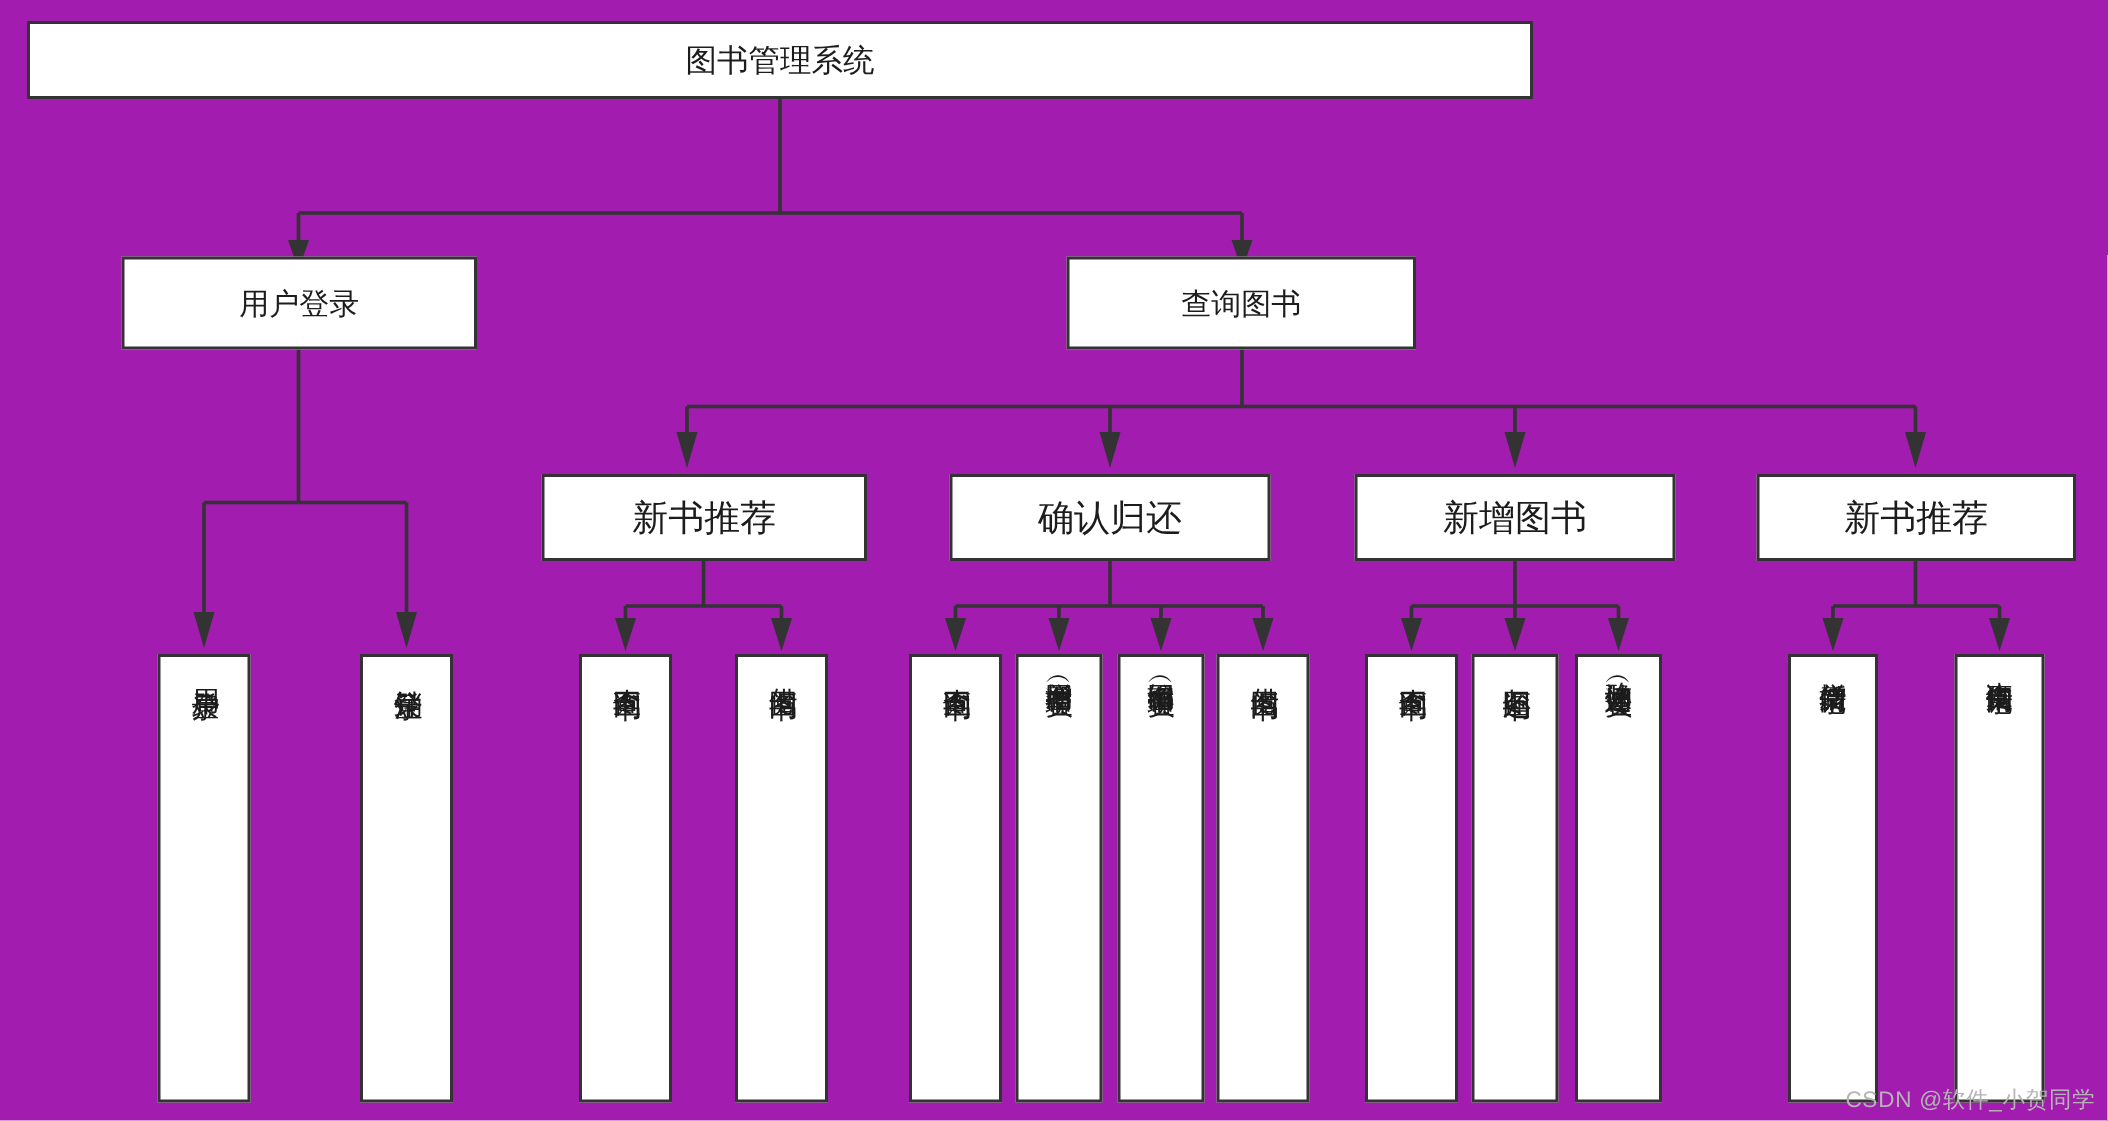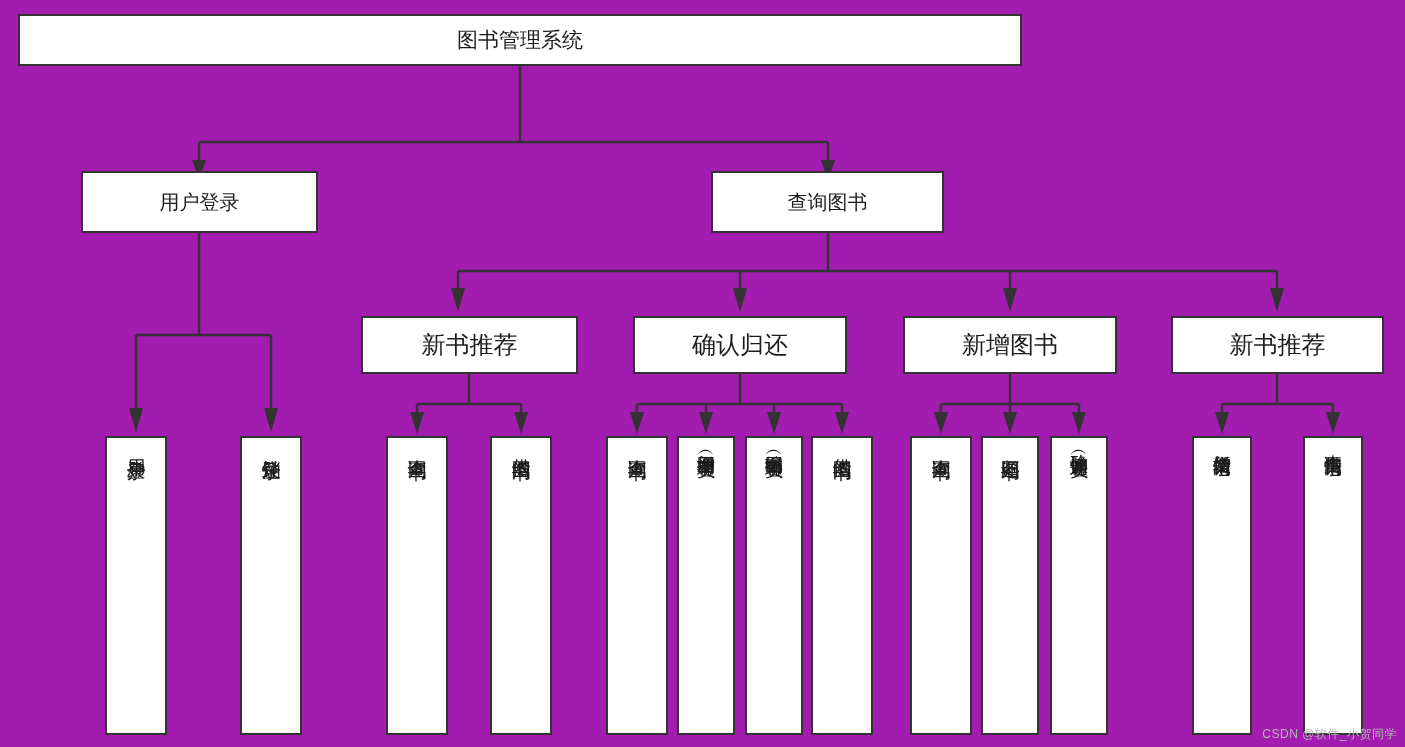--- a/index.html
+++ b/index.html
@@ -76,21 +76,21 @@
     fill: none;
   }
   #wires polygon {
     fill: #333333;
   }
   
   .watermark {
     position: absolute;
     right: 8px;
     bottom: 4px;
-    font-size: 12px;
+    font-size: 15px;
     color: #b4b4b4;
     white-space: nowrap;
     letter-spacing: 0.5px;
   }
 </style>
 </head>
 <body>
 
 <div id="canvas">
 

